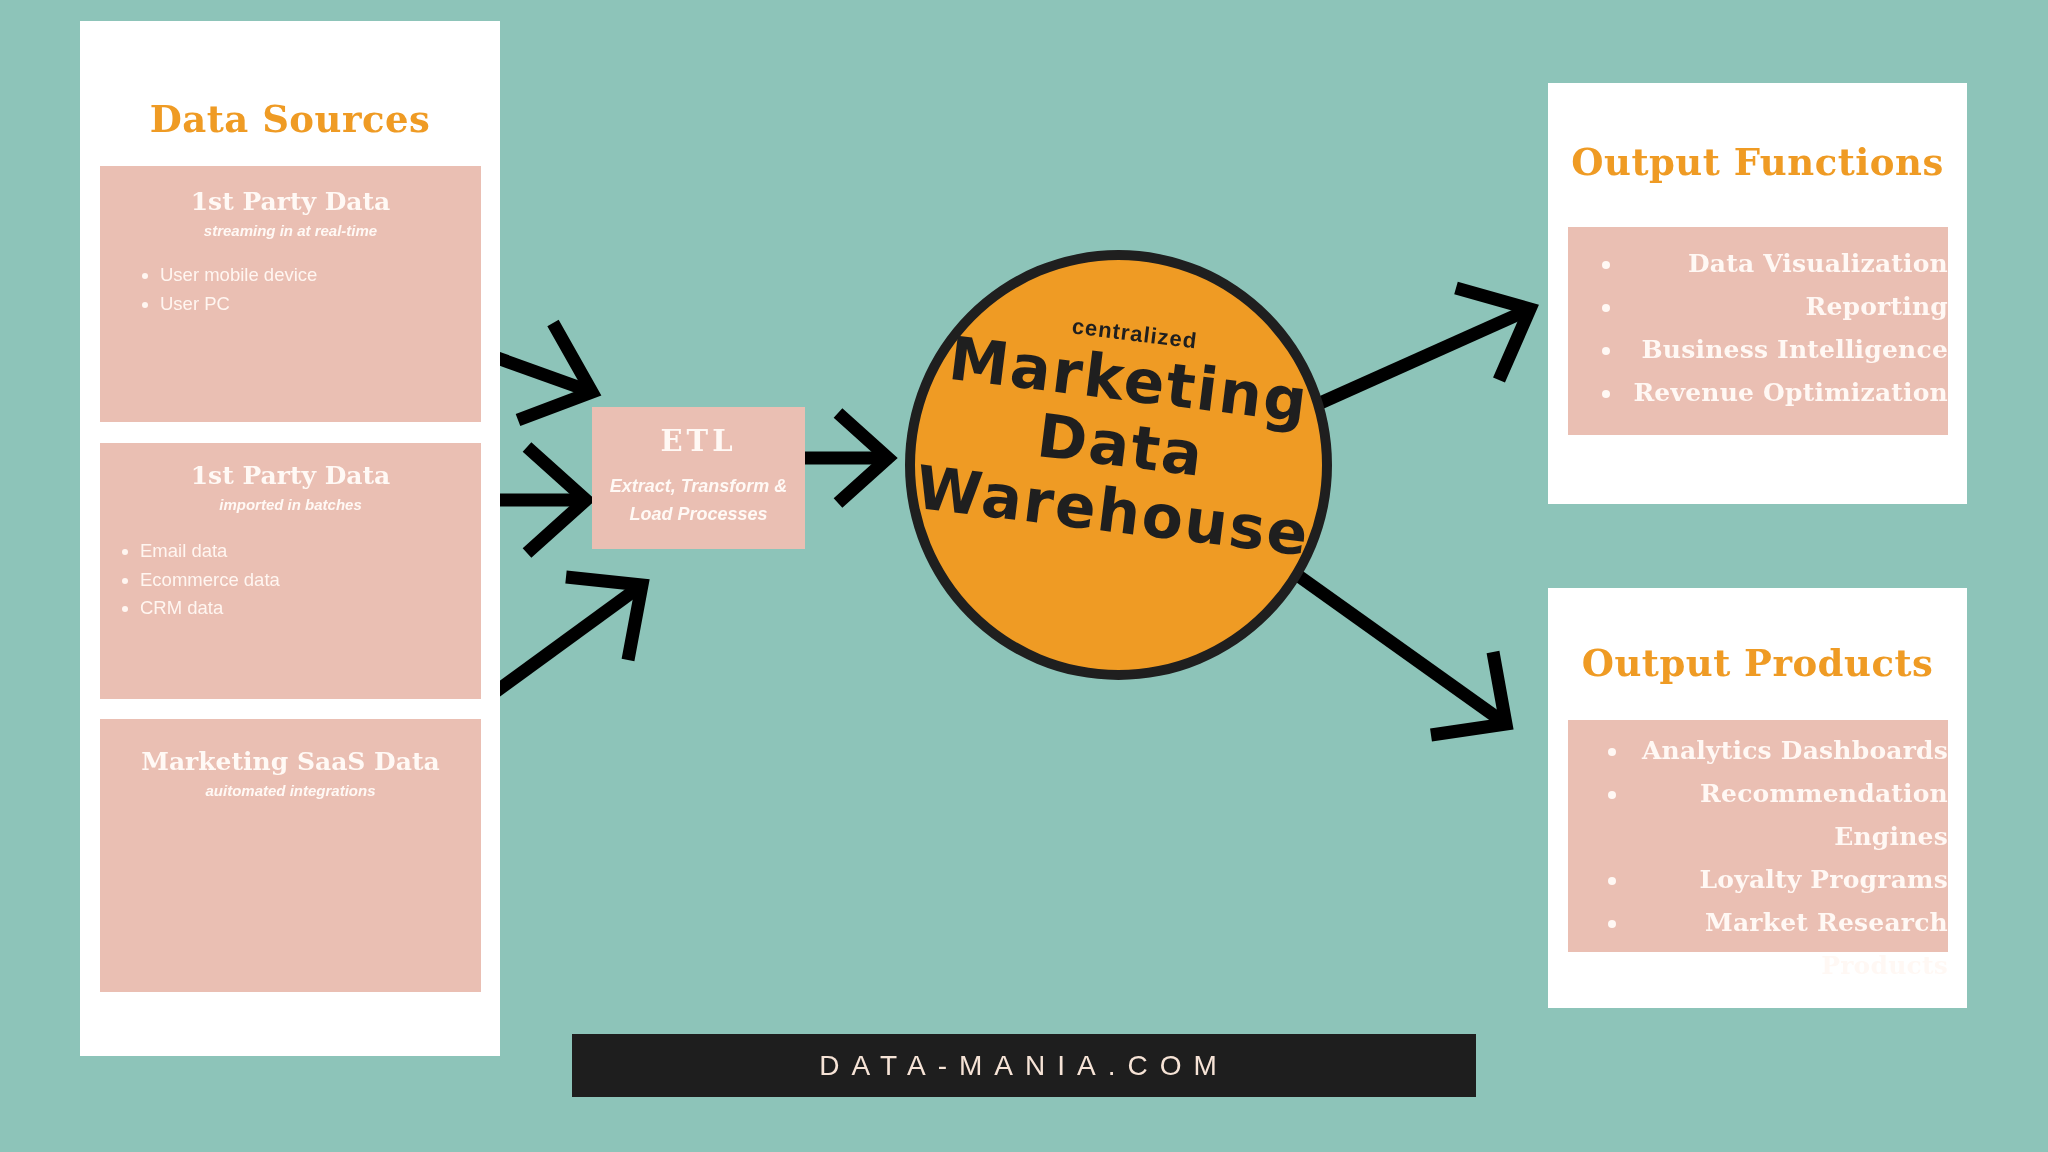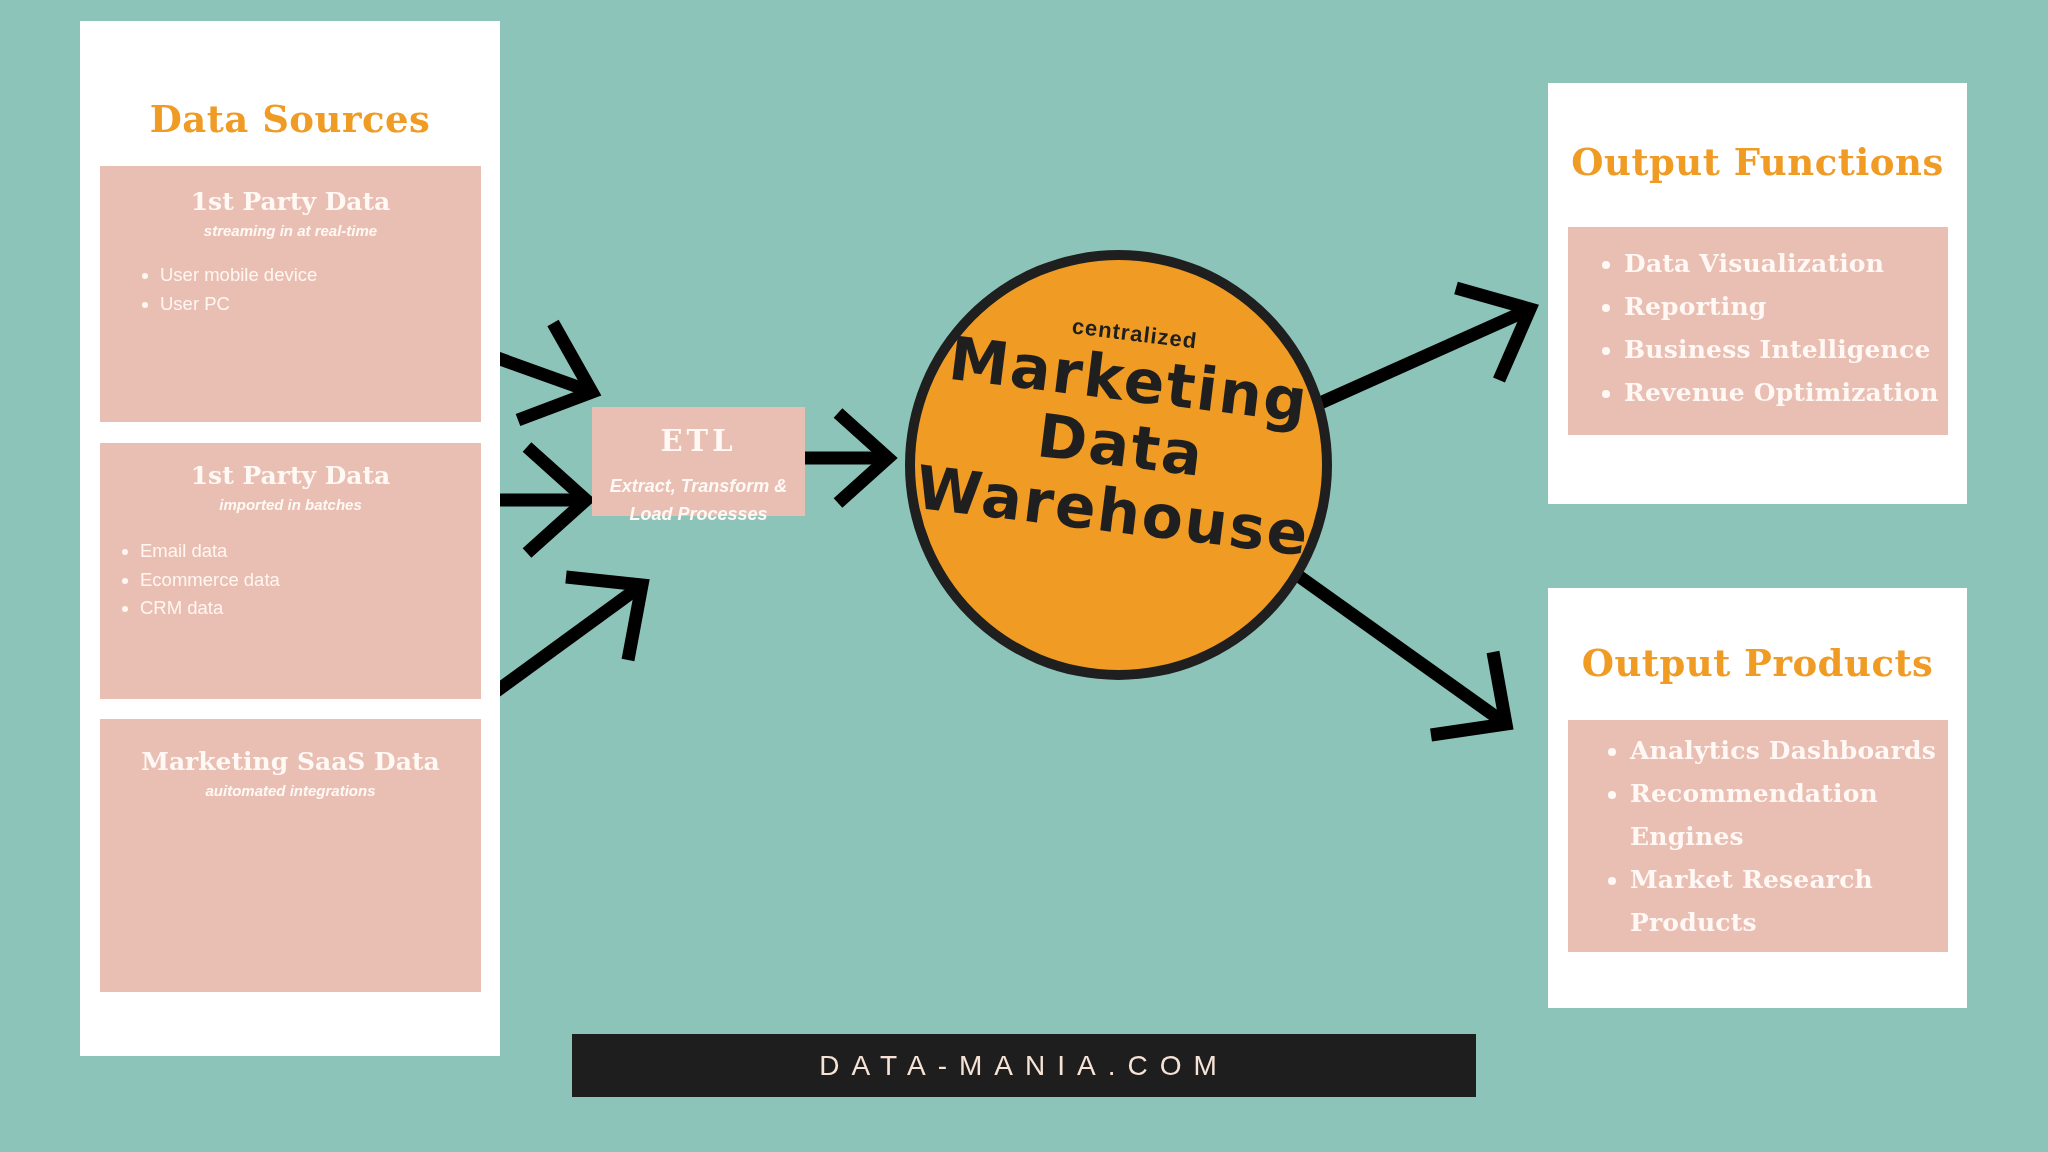--- a/index.html
+++ b/index.html
@@ -30,20 +30,21 @@
   }
   ul.src li::before {
     content: ""; position: absolute; left: 2px; top: 12px; width: 6px; height: 6px;
     border-radius: 50%; background: #fff6f1;
   }
   ul.out { list-style: none; margin: 0; padding: 0; }
   ul.out li {
     position: relative; font-family: "DejaVu Serif", serif; font-weight: bold;
     font-size: 25px; line-height: 43px; color: #fff8f4; padding-left: 24px;
     letter-spacing: 0.2px;
+    text-align: right;
   }
   ul.out li::before {
     content: ""; position: absolute; left: 2px; top: 19px; width: 8px; height: 8px;
     border-radius: 50%; background: #fff8f4;
   }
   ul.out li.cont::before { display: none; }
   svg.arrows { position: absolute; left: 0; top: 0; }
   .circle {
     position: absolute; left: 905px; top: 250px; width: 407px; height: 410px;
     border: 10px solid #1f1f1f; border-radius: 50%; background: #ef9b24;
@@ -117,21 +118,21 @@
       <li>CRM data</li>
     </ul>
   </div>
 
   <div class="pink" style="left:20px; top:698px; width:381px; height:273px;">
     <p class="box-head" style="margin-top:28px;">Marketing SaaS Data</p>
     <p class="box-sub">auitomated integrations</p>
   </div>
 </div>
 
-<div class="pink" style="left:592px; top:407px; width:213px; height:109px; text-align:center;">
+<div class="pink" style="left:592px; top:407px; width:213px; height:142px; text-align:center;">
   <div style="margin-top:17px; font-family:'DejaVu Serif', serif; font-weight:bold; font-size:29px; line-height:34px; letter-spacing:4px; color:#fff9f5;">ETL</div>
   <div style="margin-top:14px; font-style:italic; font-weight:bold; font-size:18px; line-height:28px; color:#fff9f5;">Extract, Transform &amp;</div>
   <div style="font-style:italic; font-weight:bold; font-size:18px; line-height:28px; color:#fff9f5;">Load Processes</div>
 </div>
 
 <div class="circle">
   <div class="circle-text">
     <div style="margin-top:60px; font-weight:bold; font-size:22px; line-height:26px; letter-spacing:1px;">centralized</div>
     <div style="font-family:'DejaVu Sans', sans-serif; font-weight:bold; font-size:60px; line-height:66px; letter-spacing:2px;">Marketing</div>
     <div style="font-family:'DejaVu Sans', sans-serif; font-weight:bold; font-size:60px; line-height:66px; letter-spacing:2px;">Data</div>
@@ -151,19 +152,20 @@
   </div>
 </div>
 
 <div class="panel" style="left:1548px; top:588px; width:419px; height:420px;">
   <div class="panel-title" style="top:53px; font-size:37px; line-height:44px;">Output Products</div>
   <div class="pink" style="left:20px; top:132px; width:380px; height:232px;">
     <ul class="out" style="margin-top:9px; margin-left:38px;">
       <li>Analytics Dashboards</li>
       <li>Recommendation</li>
       <li class="cont">Engines</li>
+      <li>Loyalty Programs</li>
       <li>Market Research</li>
       <li class="cont">Products</li>
     </ul>
   </div>
 </div>
 
 <div class="footer">DATA-MANIA.COM</div>
 
 </body></html>

